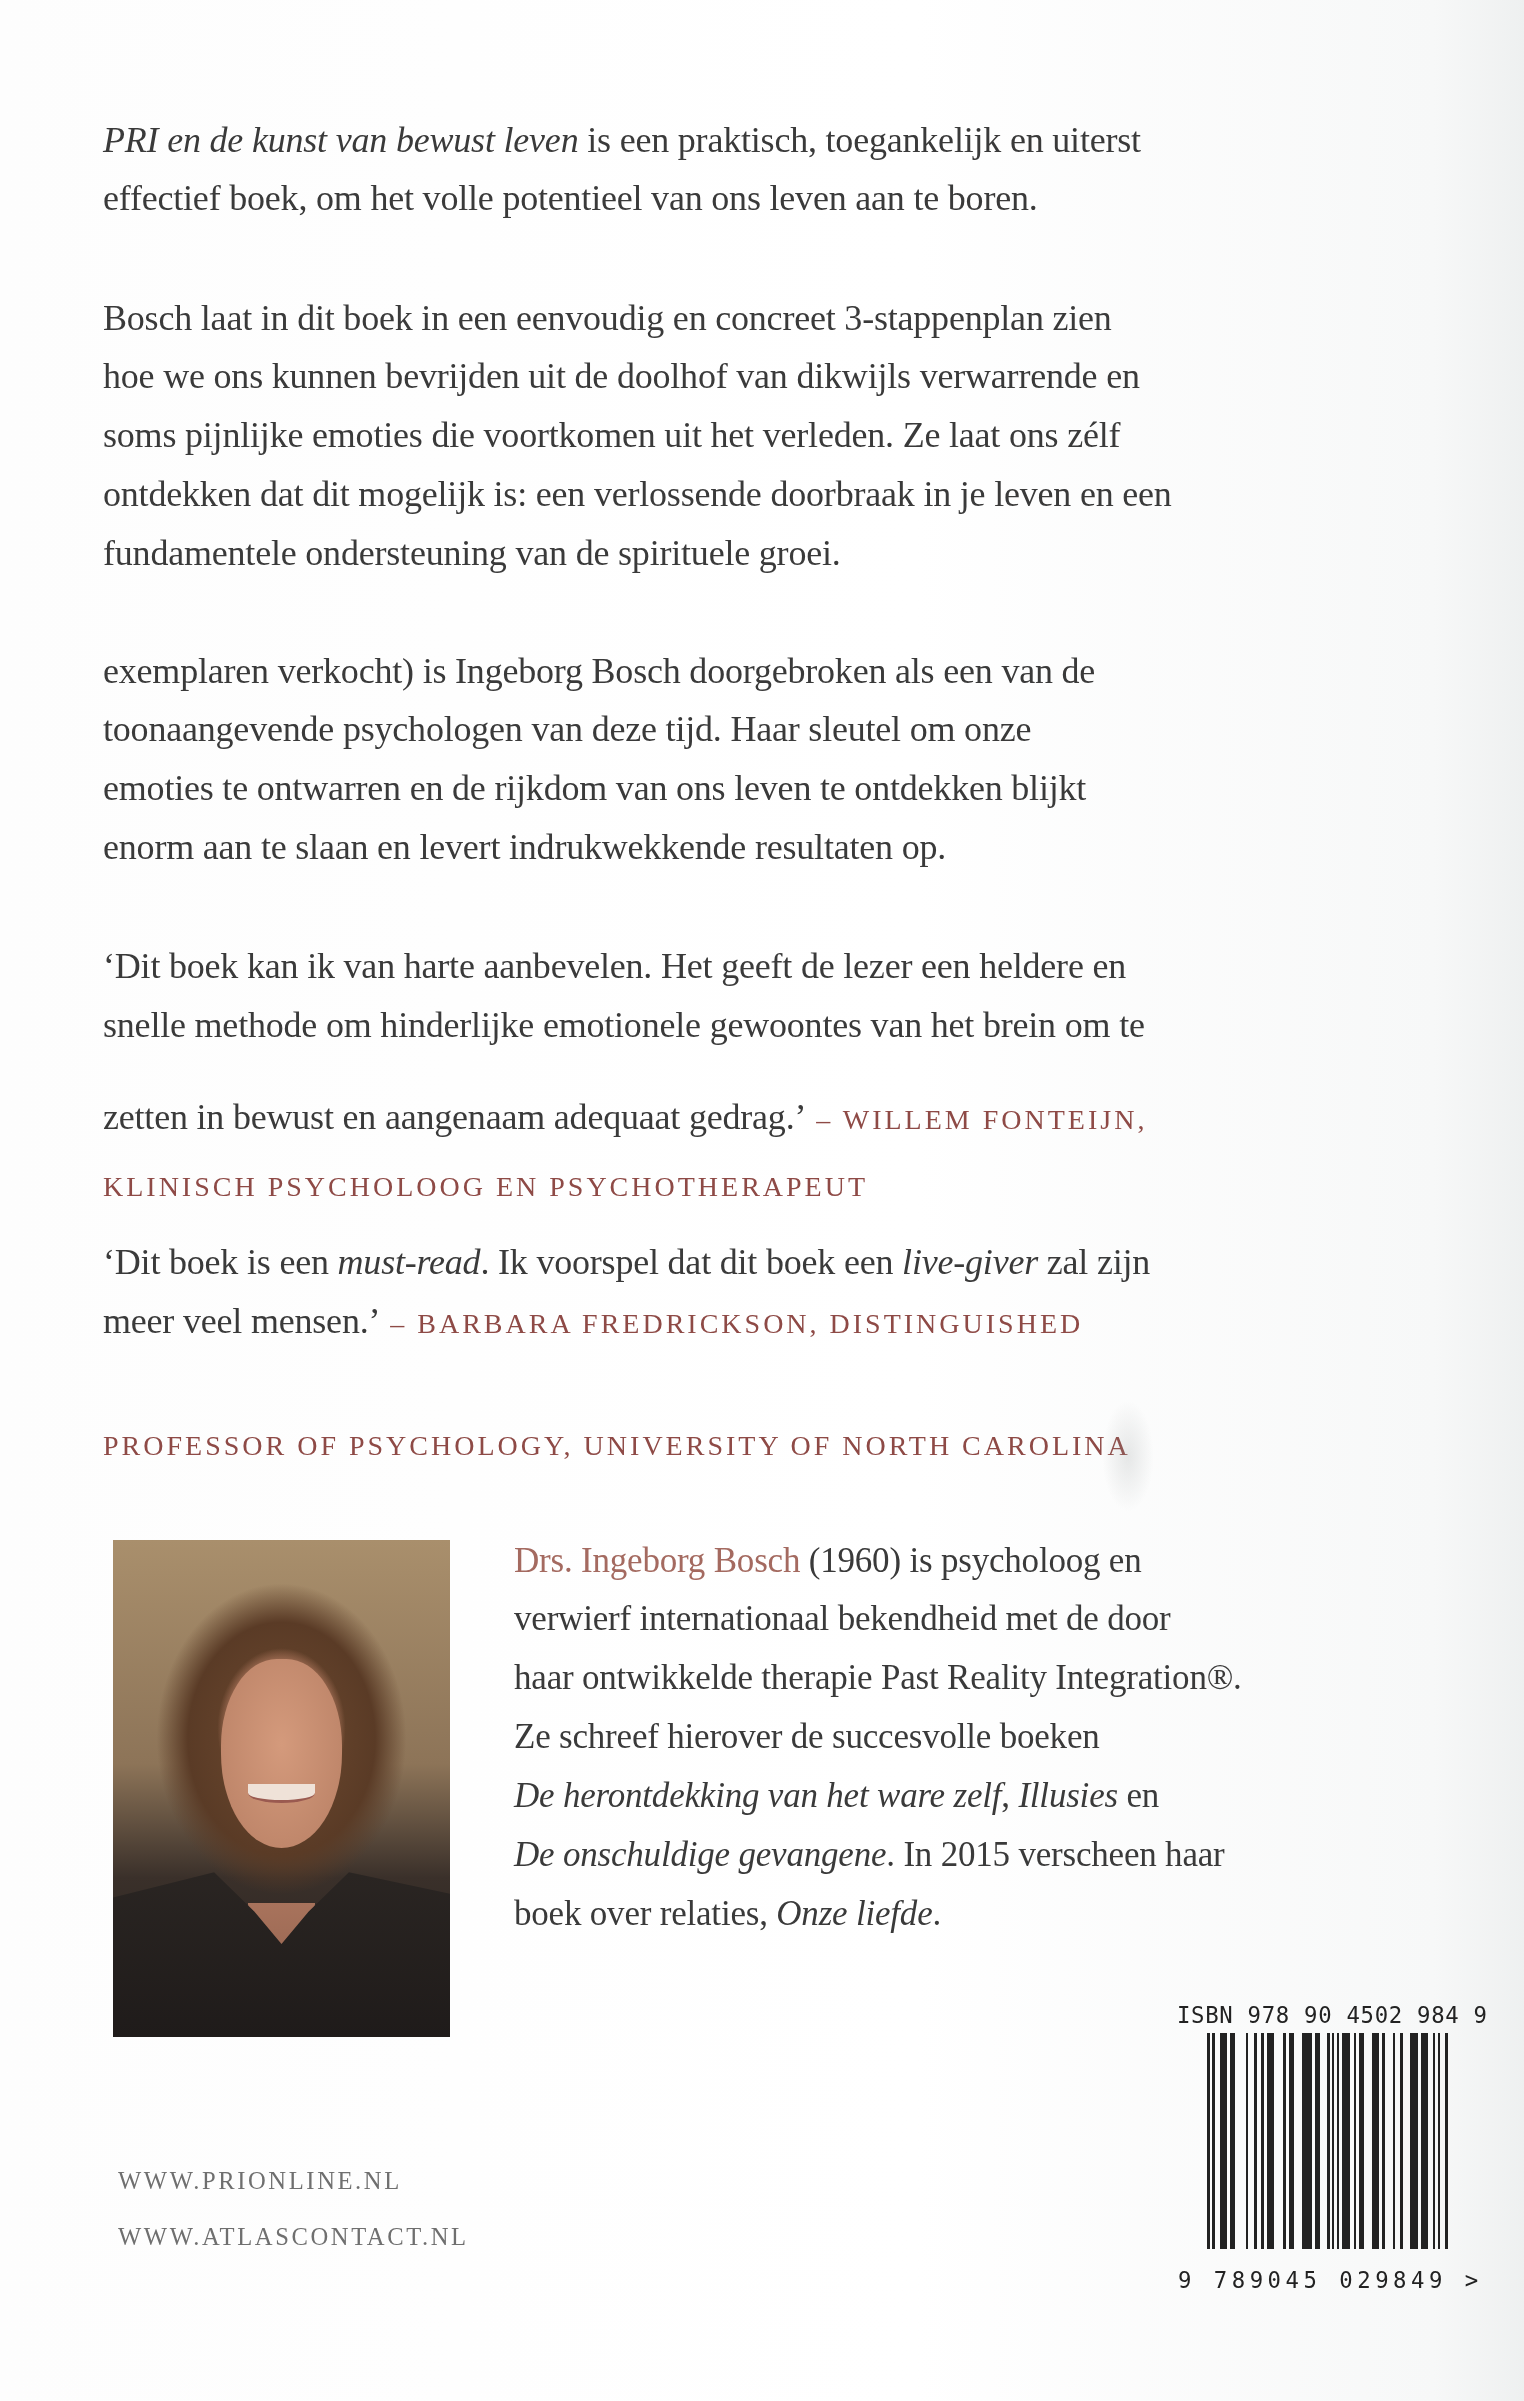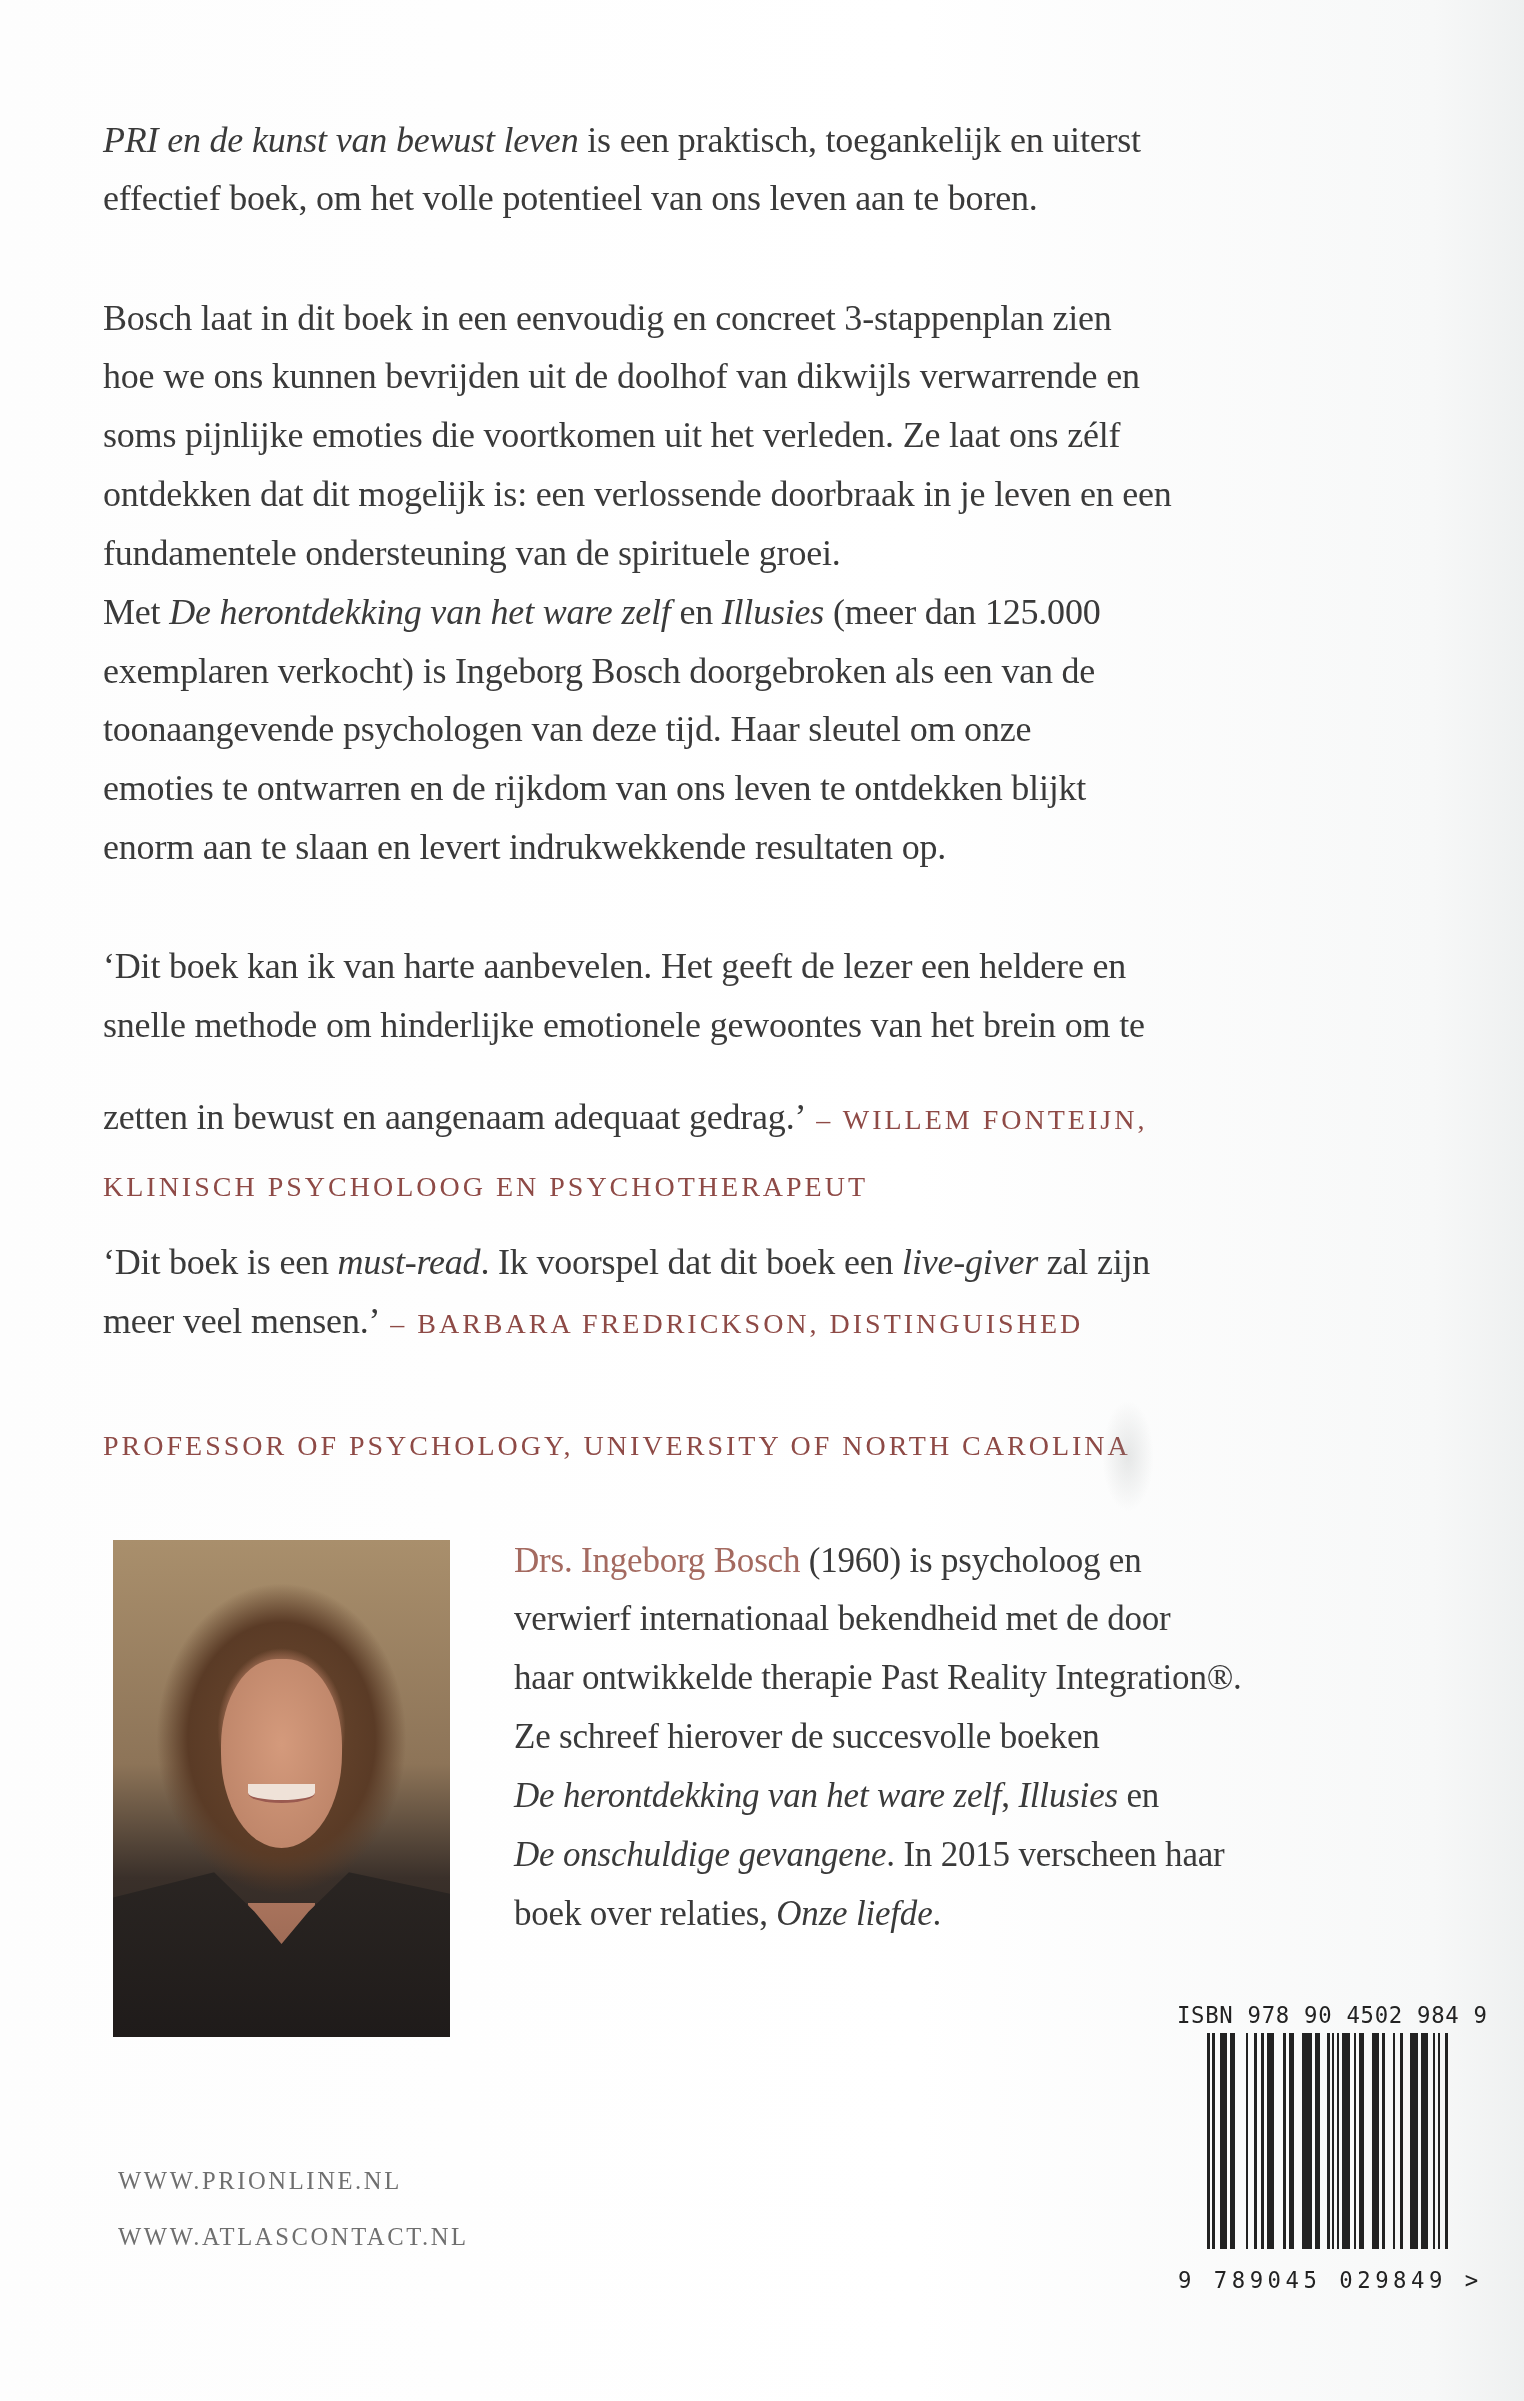--- a/index.html
+++ b/index.html
@@ -78,21 +78,20 @@
 <div class="page">
 
   <div class="line" style="top:118px;"><span class="it">PRI en de kunst van bewust leven</span><span> is een praktisch, toegankelijk en uiterst</span></div>
   <div class="line" style="top:176px;">effectief boek, om het volle potentieel van ons leven aan te boren.</div>
 
   <div class="line" style="top:296px;">Bosch laat in dit boek in een eenvoudig en concreet 3-stappenplan zien</div>
   <div class="line" style="top:354px;">hoe we ons kunnen bevrijden uit de doolhof van dikwijls verwarrende en</div>
   <div class="line" style="top:413px;">soms pijnlijke emoties die voortkomen uit het verleden. Ze laat ons zélf</div>
   <div class="line" style="top:531px;">fundamentele ondersteuning van de spirituele groei.</div>
   <div class="line" style="top:472px;">ontdekken dat dit mogelijk is: een verlossende doorbraak in je leven en een</div>
-  <div class="line" style="top:590px;"><span>Met </span><span class="it">De herontdekking van het ware zelf</span><span> en </span><span class="it">Illusies</span><span> (meer dan 125.000</span></div>
   <div class="line" style="top:649px;">exemplaren verkocht) is Ingeborg Bosch doorgebroken als een van de</div>
   <div class="line" style="top:707px;">toonaangevende psychologen van deze tijd. Haar sleutel om onze</div>
   <div class="line" style="top:825px;">enorm aan te slaan en levert indrukwekkende resultaten op.</div>
   <div class="line" style="top:766px;">emoties te ontwarren en de rijkdom van ons leven te ontdekken blijkt</div>
 
   <div class="line" style="top:944px;">‘Dit boek kan ik van harte aanbevelen. Het geeft de lezer een heldere en</div>
   <div class="line" style="top:1003px;">snelle methode om hinderlijke emotionele gewoontes van het brein om te</div>
   <div class="line" style="top:1095px;"><span>zetten in bewust en aangenaam adequaat gedrag.’</span><span class="attr"> – </span><span class="attr">WILLEM FONTEIJN,</span></div>
   <div class="line attr" style="top:1164px;">KLINISCH PSYCHOLOOG EN PSYCHOTHERAPEUT</div>
 

